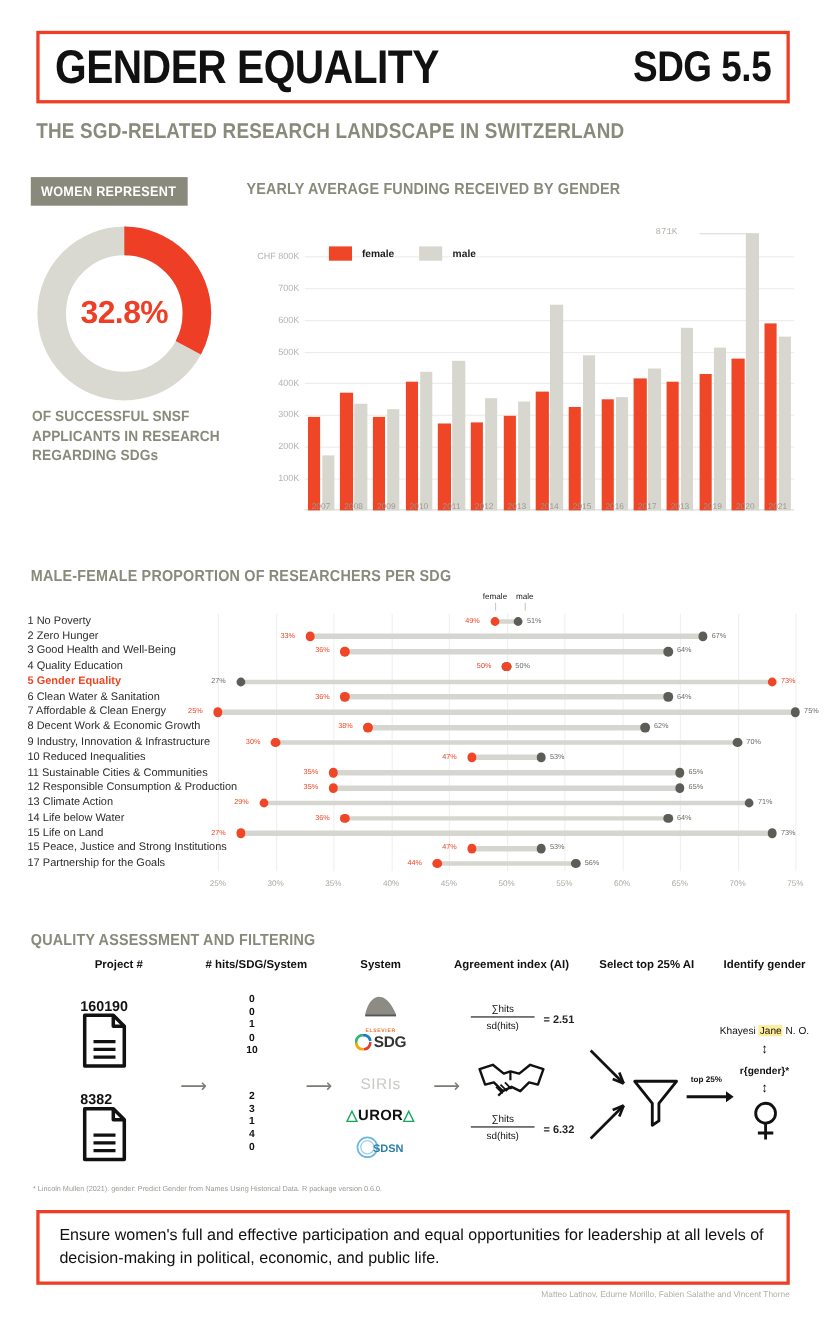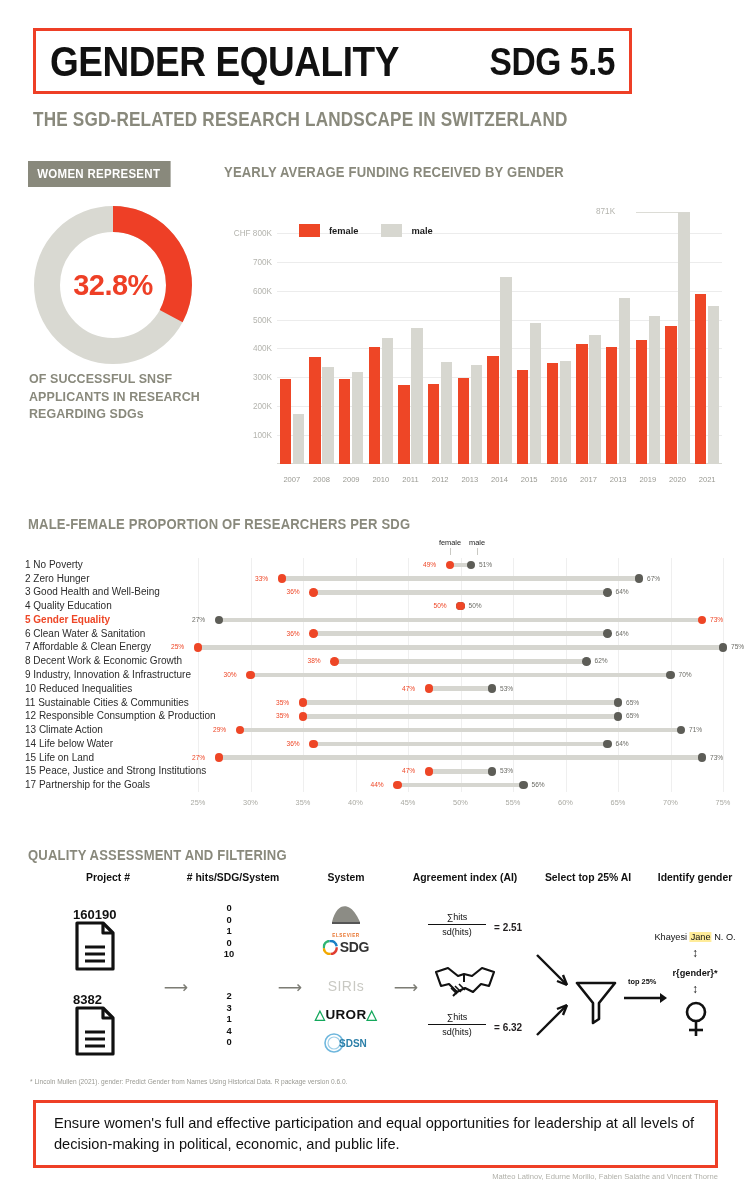--- a/index.html
+++ b/index.html
@@ -4,21 +4,21 @@
 <style>
   html,body{margin:0;padding:0;background:#ffffff;}
   body{
     width:751px;height:1200px;position:relative;overflow:hidden;
     font-family:"Liberation Sans", sans-serif;color:#231f20;
   }
   .cond{font-family:"Liberation Sans", sans-serif;font-stretch:condensed;}
 
   
   #title-box{
-    position:absolute;left:33px;top:28px;width:599px;height:66px;
+    position:absolute;left:33px;top:28px;width:685px;height:66px;
     border:3px solid #EE3F26;box-sizing:border-box;
     display:flex;align-items:center;justify-content:space-between;
     padding:0 14px;
   }
   #main-title{
     font-size:43px;font-weight:700;letter-spacing:-0.5px;
     transform:scaleX(.86);transform-origin:left center;color:#111;
     line-height:1;
   }
   #sdg-code{
@@ -62,29 +62,29 @@
   .bc-ylabel{
     position:absolute;right:452px;font-size:8.2px;color:#b4b4ae;
     transform:translateY(-50%);white-space:nowrap;
   }
   #bc-axis{position:absolute;left:53px;right:2px;bottom:22px;height:1px;background:#d8d8d2;}
   .bc-group{position:absolute;bottom:22px;display:flex;align-items:flex-end;justify-content:center;gap:1.5px;}
   .bc-bar{width:11.5px;}
   .bc-bar.f{background:#EE4626;}
   .bc-bar.m{background:#d7d7d0;}
   .bc-xlabel{
-    position:absolute;bottom:2px;font-size:7.6px;color:#9a9a93;text-align:right;
+    position:absolute;bottom:21px;font-size:7.6px;color:#9a9a93;text-align:right;
     transform:translateX(-50%);
   }
   #bc-legend{position:absolute;left:75px;top:28px;display:flex;align-items:center;gap:9px;font-size:9.6px;}
   .lg-sw{width:21px;height:13px;display:inline-block;}
   .lg-sw.f{background:#EE4626;}
   .lg-sw.m{background:#d7d7d0;}
   .lg-lbl{font-weight:700;font-size:9.3px;color:#1c1c1c;margin-right:14px;}
-  #bc-peak{position:absolute;font-size:8.2px;color:#b4b4ae;}
+  #bc-peak{position:absolute;font-size:8.2px;color:#b4b4ae;font-family:Liberation Mono, monospace;}
   #bc-peak-line{position:absolute;height:1px;background:#dcdcd6;}
 
   
   #db-sec-title{left:28px;top:516px;}
   #db-chart{position:absolute;left:28px;top:538px;width:695px;height:278px;}
   #db-plot{position:absolute;left:170px;top:20px;width:525px;height:234px;}
   .db-vgrid{position:absolute;top:0;bottom:0;width:1px;background:#efefef;}
   .db-row{position:absolute;left:0;right:0;height:14px;}
   .db-label{
     position:absolute;right:0;width:165px;text-align:left;

